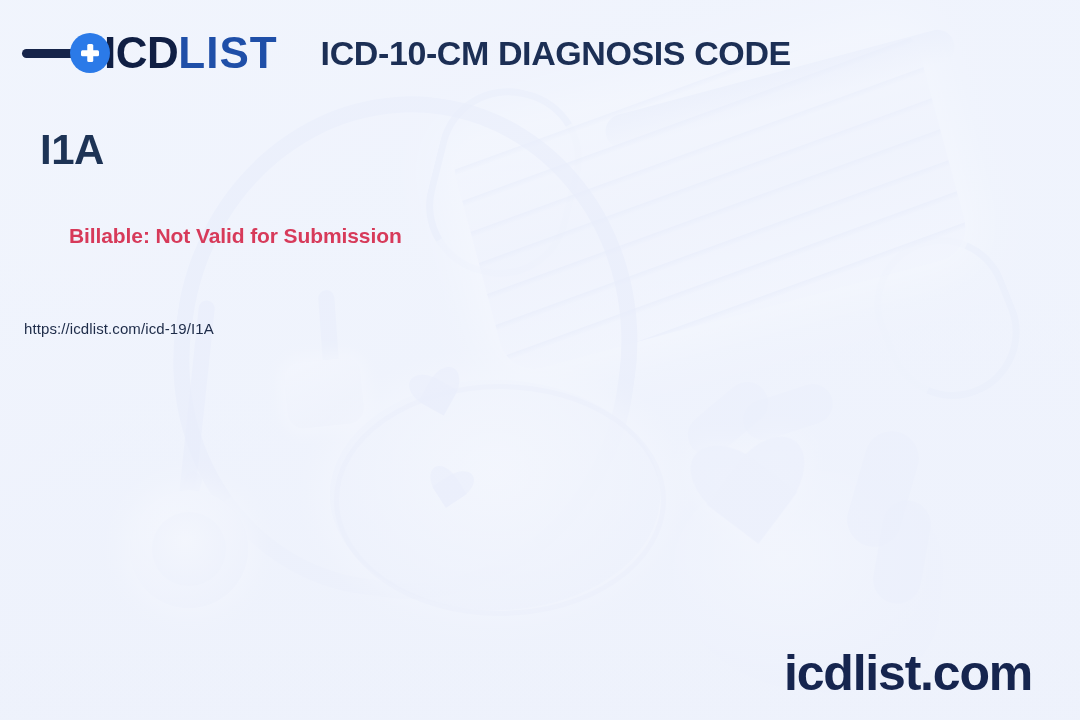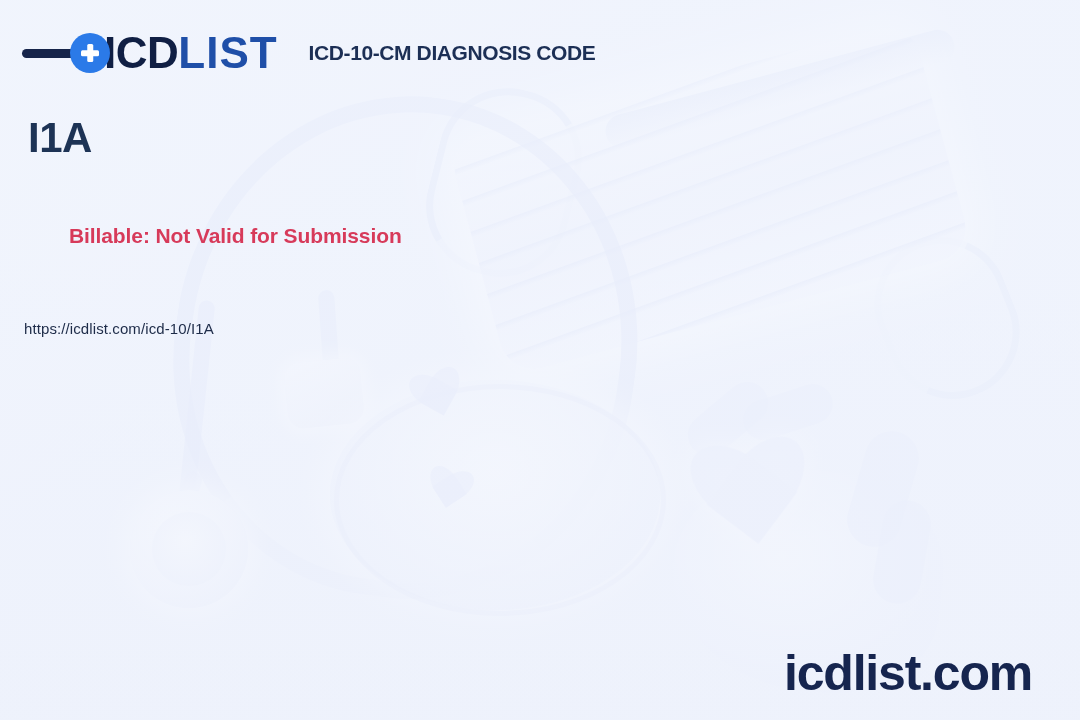--- a/index.html
+++ b/index.html
@@ -270,42 +270,42 @@
     font-size: 44px;
     font-weight: 700;
     letter-spacing: -0.5px;
     line-height: 1;
     margin-left: -6px;
   }
   .logo-icd { color: #101f44; }
   .logo-list { color: #1f4fa8; letter-spacing: 1px; }
 
   #header-title {
-    margin-left: 31px;
-    font-size: 21px;
+    margin-left: 43px;
+    font-size: 34px;
     font-weight: 700;
     color: #1c2f55;
     letter-spacing: -0.4px;
     white-space: nowrap;
     text-align: right;
   }
 
   
   #code-block {
     position: absolute;
     top: 112px;
     left: 24px;
   }
   #code-value {
     font-size: 42px;
     font-weight: 700;
     color: #1d3355;
     letter-spacing: -0.5px;
     line-height: 1.05;
-    margin: 4px;
+    margin: 16px;
   }
   #code-description {
     margin-top: 10px;
     font-size: 23px;
     font-weight: 700;
     color: #15181f;
     letter-spacing: -0.2px;
   }
   #billable-status {
     position: absolute;
@@ -389,18 +389,18 @@
       </div>
       <div id="header-title">ICD-10-CM DIAGNOSIS CODE</div>
     </div>
 
     <div id="code-block">
       <div id="code-value">I1A</div>
     </div>
 
     <div id="billable-status">Billable: Not Valid for Submission</div>
 
-    <div id="source-url">https://icdlist.com/icd-10/I1A</div>
+    <div id="source-url">https://icdlist.com/icd-19/I1A</div>
 
     <div id="footer-brand">icdlist.com</div>
 
   </div>
 </div>
 
 </body></html>

